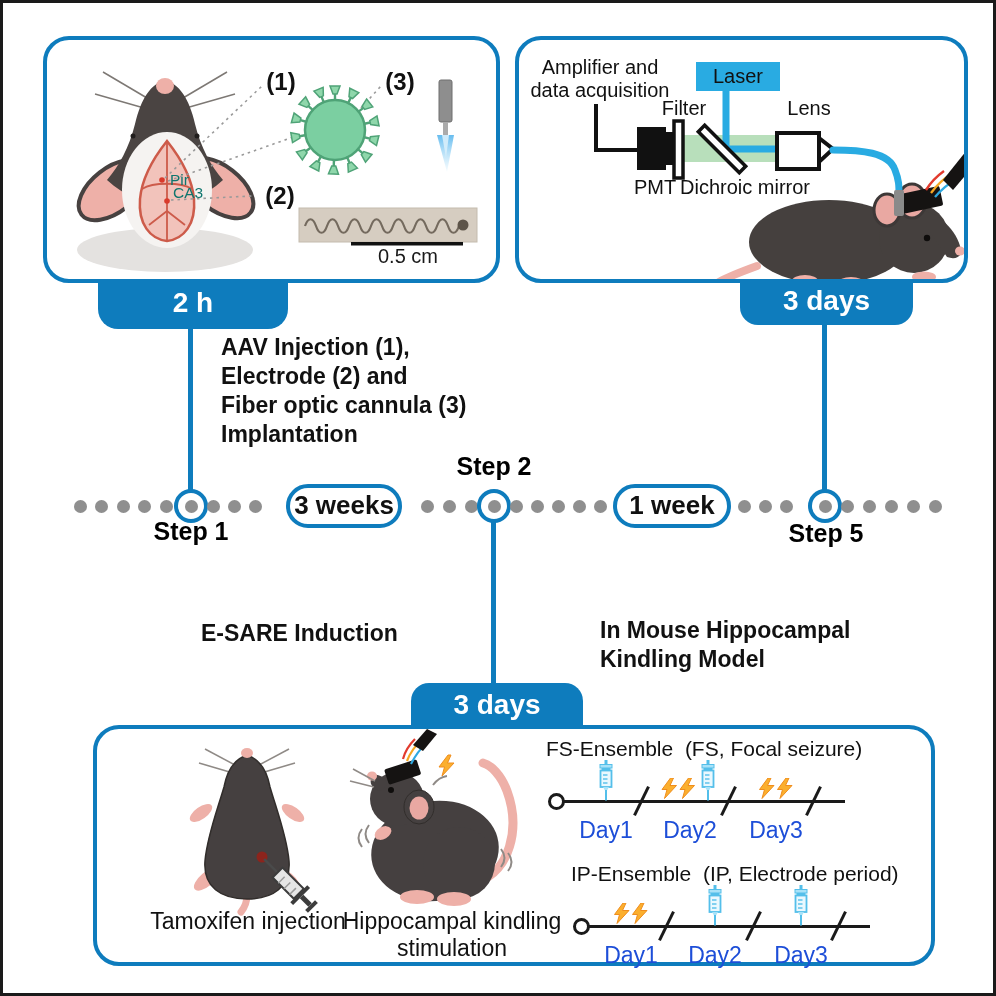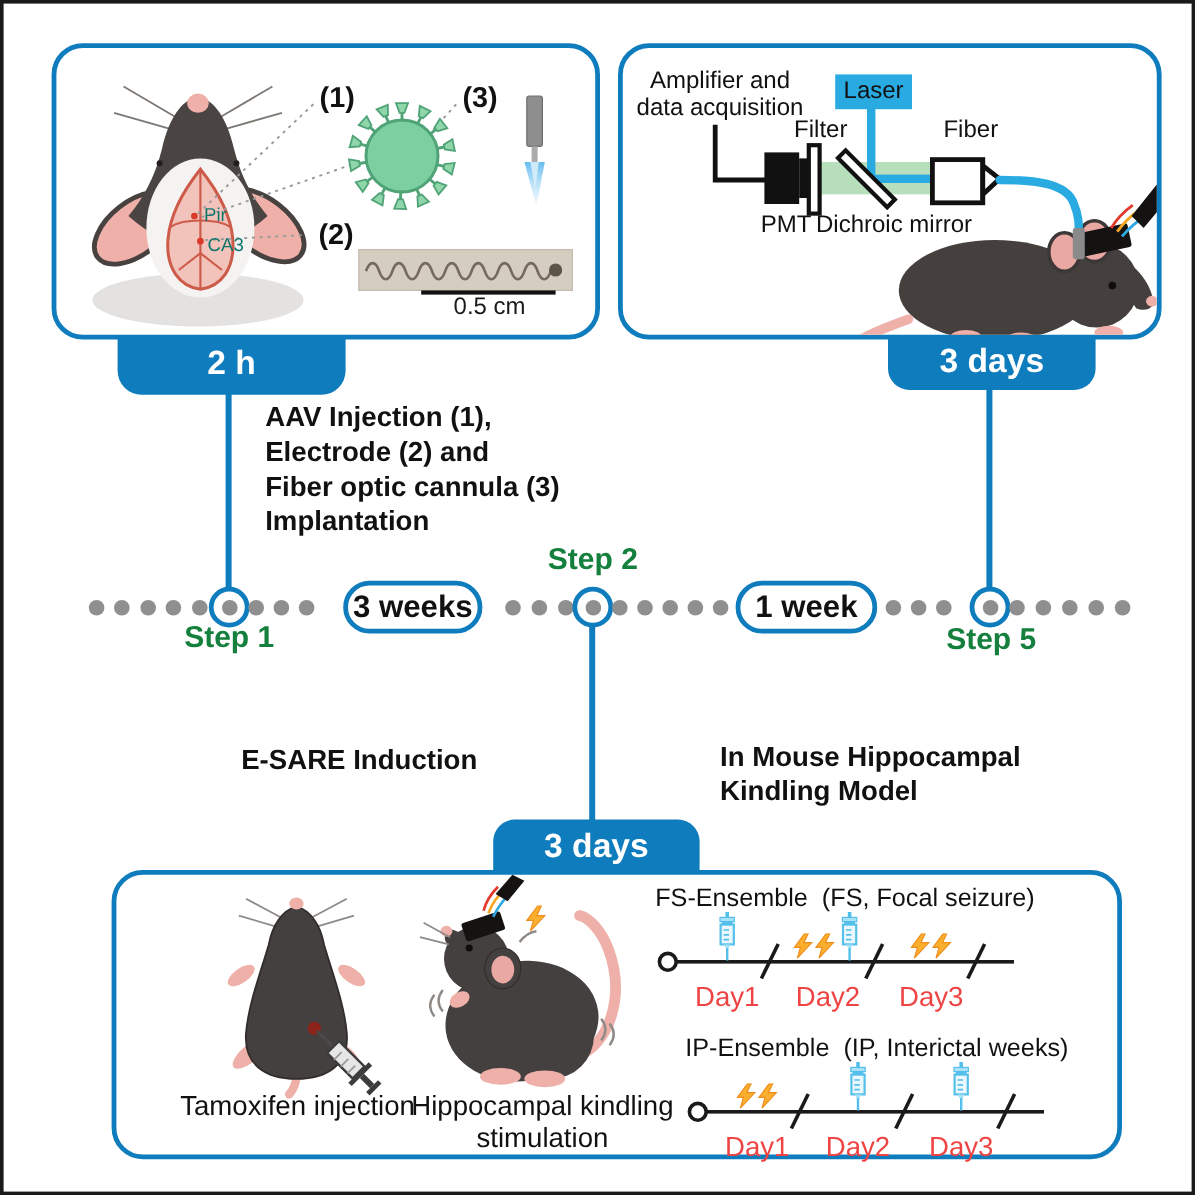--- a/index.html
+++ b/index.html
@@ -16,26 +16,26 @@
   .badge{
     position:absolute;background:#0e7cbd;color:#fff;font-weight:bold;
     font-size:28px;text-align:center;z-index:3;box-sizing:border-box;
   }
   .connector{position:absolute;width:5px;background:#0e7cbd;z-index:0;}
   .dot{position:absolute;width:13px;height:13px;border-radius:50%;background:#8f8f8f;z-index:2;}
   .step-ring{position:absolute;width:34px;height:34px;border:4px solid #0e7cbd;border-radius:50%;
     box-sizing:border-box;background:#fff;z-index:2;}
   .pill{position:absolute;height:44px;border:4px solid #0e7cbd;border-radius:24px;background:#fff;
     box-sizing:border-box;text-align:center;font-weight:bold;font-size:26px;line-height:35px;z-index:2;color:#111;}
-  .step-label{position:absolute;color:#15803d;font-weight:bold;font-size:25px;text-align:center;width:116px;}
+  .step-label{position:absolute;color:#000000;font-weight:bold;font-size:25px;text-align:center;width:116px;}
   .desc{position:absolute;font-weight:bold;font-size:23px;line-height:29px;white-space:pre-line;color:#111;}
   .diaglabel{position:absolute;font-size:20px;line-height:23px;text-align:center;white-space:pre-line;color:#111;}
   .caption{position:absolute;font-size:23px;line-height:27px;text-align:center;white-space:pre-line;color:#111;}
   .ens-title{position:absolute;font-size:21px;white-space:pre;color:#111;}
-  .ens-day{position:absolute;font-size:23px;text-align:center;width:84px;color:#ef4444;}
+  .ens-day{position:absolute;font-size:23px;text-align:center;width:84px;color:#1d4ed8;}
   .ens-line{position:absolute;height:3px;background:#1a1a1a;}
   .ens-circle{position:absolute;width:17px;height:17px;border:3px solid #1a1a1a;border-radius:50%;background:#fff;box-sizing:border-box;}
   .ens-slash{position:absolute;width:3px;height:32px;background:#1a1a1a;transform:rotate(26deg);}
   .ens-icons{position:absolute;display:flex;align-items:flex-end;gap:1px;transform:translateX(-50%);}
   .small-label{position:absolute;font-size:15.5px;color:#0f766e;}
   .big-num{position:absolute;font-size:24px;font-weight:bold;text-align:center;width:60px;color:#111;}
   .laser-box{position:absolute;background:#29abe2;color:#111;font-size:20px;text-align:center;line-height:29px;}
 </style>
 </head>
 <body>
@@ -124,21 +124,21 @@
         <rect x="252" y="168" width="178" height="34" fill="#d6cdc1" stroke="#c4bbae"></rect>
         <path d="M258,186 c3,-9 8,-9 11,0 c3,9 8,9 11,0 c3,-9 8,-9 11,0 c3,9 8,9 11,0 c3,-9 8,-9 11,0 c3,9 8,9 11,0 c3,-9 8,-9 11,0 c3,9 8,9 11,0 c3,-9 8,-9 11,0 c3,9 8,9 11,0 c3,-9 8,-9 11,0 c3,9 8,9 11,0 c3,-9 8,-9 11,0 c3,9 8,9 11,0" fill="none" stroke="#746a5e" stroke-width="2.2"></path>
         <circle cx="416" cy="185" r="5.5" fill="#5d5449"></circle>
       </g>
       <rect x="304" y="202" width="112" height="3.5" fill="#111"></rect>
     </svg>
     <div class="big-num" style="left:204px;top:28px;">(1)</div>
     <div class="big-num" style="left:323px;top:28px;">(3)</div>
     <div class="big-num" style="left:203px;top:142px;">(2)</div>
     <div class="small-label" style="left:123px;top:131px;">Pir</div>
-    <div class="small-label" style="left:126px;top:156px;">CA3</div>
+    <div class="small-label" style="left:126px;top:144px;">CA3</div>
     <div class="abs" style="left:321px;top:205px;width:80px;text-align:center;font-size:20px;">0.5 cm</div>
   </div>
 
   <div class="panel" style="left:512px;top:33px;width:453px;height:247px;">
     <svg width="445" height="239" viewBox="0 0 445 239" style="position:absolute;left:0;top:0;">
 
       <polyline points="77,64 77,110 120,110" fill="none" stroke="#111" stroke-width="4"></polyline>
 
       <rect x="148" y="95" width="112" height="27" fill="#b0dbb4" opacity="0.9"></rect>
 
@@ -179,23 +179,23 @@
         <path d="M412,153 C418,145 424,139 431,135" fill="none" stroke="#f5a623" stroke-width="2.4"></path>
         <path d="M416,157 C422,150 429,144 436,140" fill="none" stroke="#2ea8e0" stroke-width="2.4"></path>
         <polygon points="424,140 448,110 460,119 434,150" fill="#151312"></polygon>
       </g>
 
       <path d="M314,110 C342,110 370,112 376,130 C380,140 380,146 380,154" fill="none" stroke="#29abe2" stroke-width="7" stroke-linecap="round"></path>
       <rect x="375" y="150" width="10" height="26" rx="2" fill="#8a8a8a"></rect>
     </svg>
     <div class="diaglabel" style="left:6px;top:16px;width:150px;">Amplifier and
 data acquisition</div>
-    <div class="laser-box" style="left:177px;top:22px;width:64px;height:29px;">Laser</div>
+    <div class="laser-box" style="left:177px;top:22px;width:84px;height:29px;">Laser</div>
     <div class="diaglabel" style="left:130px;top:57px;width:70px;">Filter</div>
-    <div class="diaglabel" style="left:255px;top:57px;width:70px;">Fiber</div>
+    <div class="diaglabel" style="left:255px;top:57px;width:70px;">Lens</div>
     <div class="diaglabel" style="left:104px;top:136px;width:64px;">PMT</div>
     <div class="diaglabel" style="left:158px;top:136px;width:136px;">Dichroic mirror</div>
   </div>
 
   <div class="badge" style="left:95px;top:277px;width:190px;height:49px;line-height:46px;border-radius:0 0 20px 20px;">2 h</div>
   <div class="badge" style="left:737px;top:277px;width:173px;height:45px;line-height:42px;border-radius:0 0 18px 18px;">3 days</div>
   <div class="badge" style="left:408px;top:680px;width:172px;height:44px;line-height:44px;border-radius:18px 18px 0 0;">3 days</div>
 
   <div class="desc" style="left:218px;top:330px;width:290px;">AAV Injection (1),
 Electrode (2) and
@@ -357,21 +357,21 @@
         <div class="ens-icons" style="left: 234px; top: 21px; height: 43px;">
           <svg width="17" height="21" viewBox="0 0 17 21" style="margin-bottom:2px">
             <path d="M9.5,0 L1,11.5 L6,11.5 L3.5,20.5 L15.5,7.5 L9,7.5 L12.5,0 Z" fill="#fbaf2e" stroke="#ef8d1d" stroke-width="1"></path>
           </svg>
           <svg width="17" height="21" viewBox="0 0 17 21" style="margin-bottom:2px">
             <path d="M9.5,0 L1,11.5 L6,11.5 L3.5,20.5 L15.5,7.5 L9,7.5 L12.5,0 Z" fill="#fbaf2e" stroke="#ef8d1d" stroke-width="1"></path>
           </svg>
         </div>
       </div>
       <div style="position: absolute; left: 470px; top: 133px; width: 330px; height: 112px;">
-        <div class="ens-title" style="left: 4px; top: 0px;">IP-Ensemble  (IP, Interictal weeks)</div>
+        <div class="ens-title" style="left: 4px; top: 0px;">IP-Ensemble  (IP, Electrode period)</div>
         <div class="ens-circle" style="left: 6px; top: 55.5px;"></div>
         <div class="ens-line" style="left: 22px; top: 62.5px; width: 281px;"></div>
         <div class="ens-slash" style="left: 97.5px; top: 48px;"></div>
         <div class="ens-slash" style="left: 184.5px; top: 48px;"></div>
         <div class="ens-slash" style="left: 269.5px; top: 48px;"></div>
         <div class="ens-day" style="left: 22px; top: 80px;">Day1</div>
         <div class="ens-icons" style="left: 64px; top: 21px; height: 43px;">
           <svg width="17" height="21" viewBox="0 0 17 21" style="margin-bottom:2px">
             <path d="M9.5,0 L1,11.5 L6,11.5 L3.5,20.5 L15.5,7.5 L9,7.5 L12.5,0 Z" fill="#fbaf2e" stroke="#ef8d1d" stroke-width="1"></path>
           </svg>

